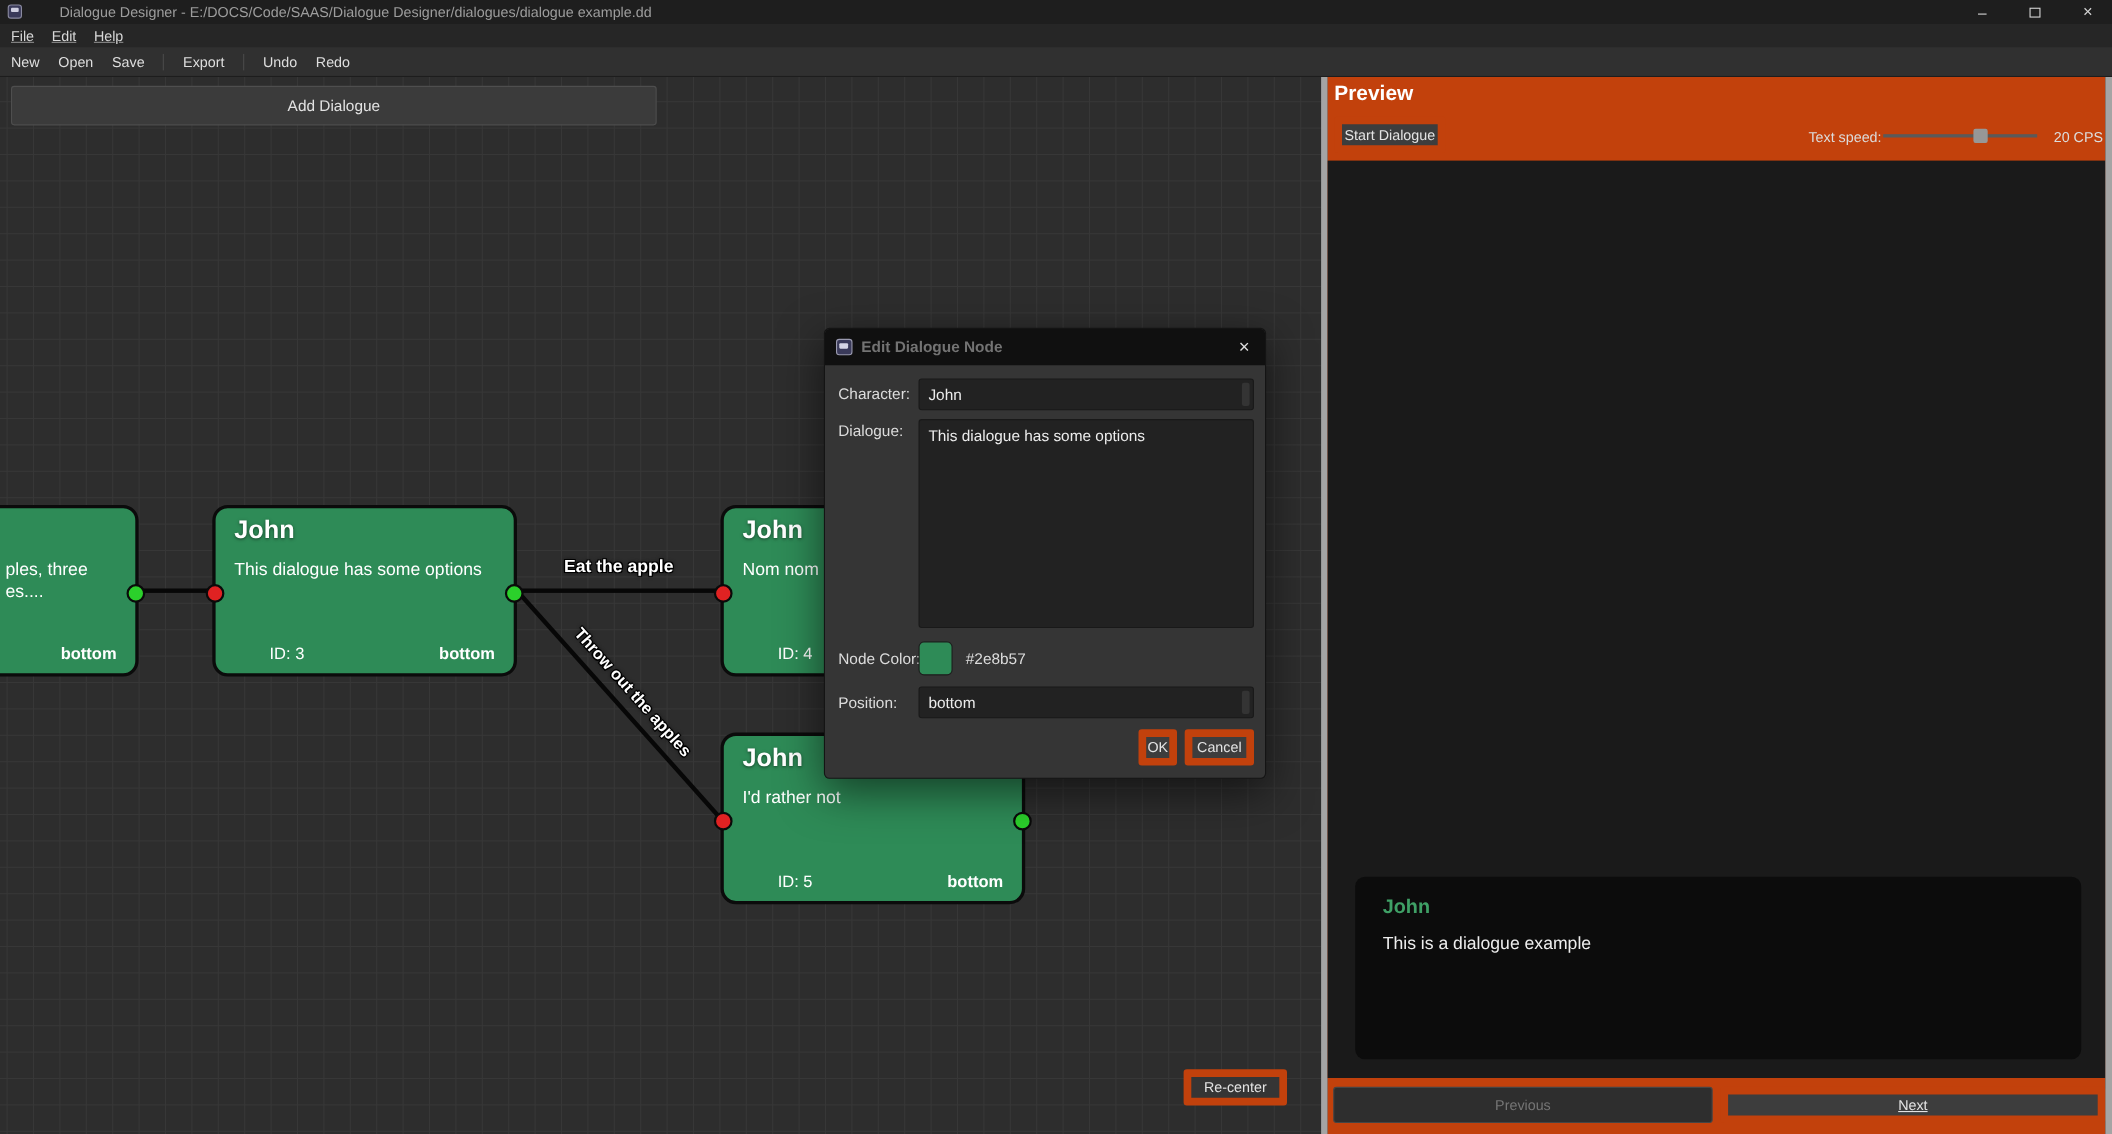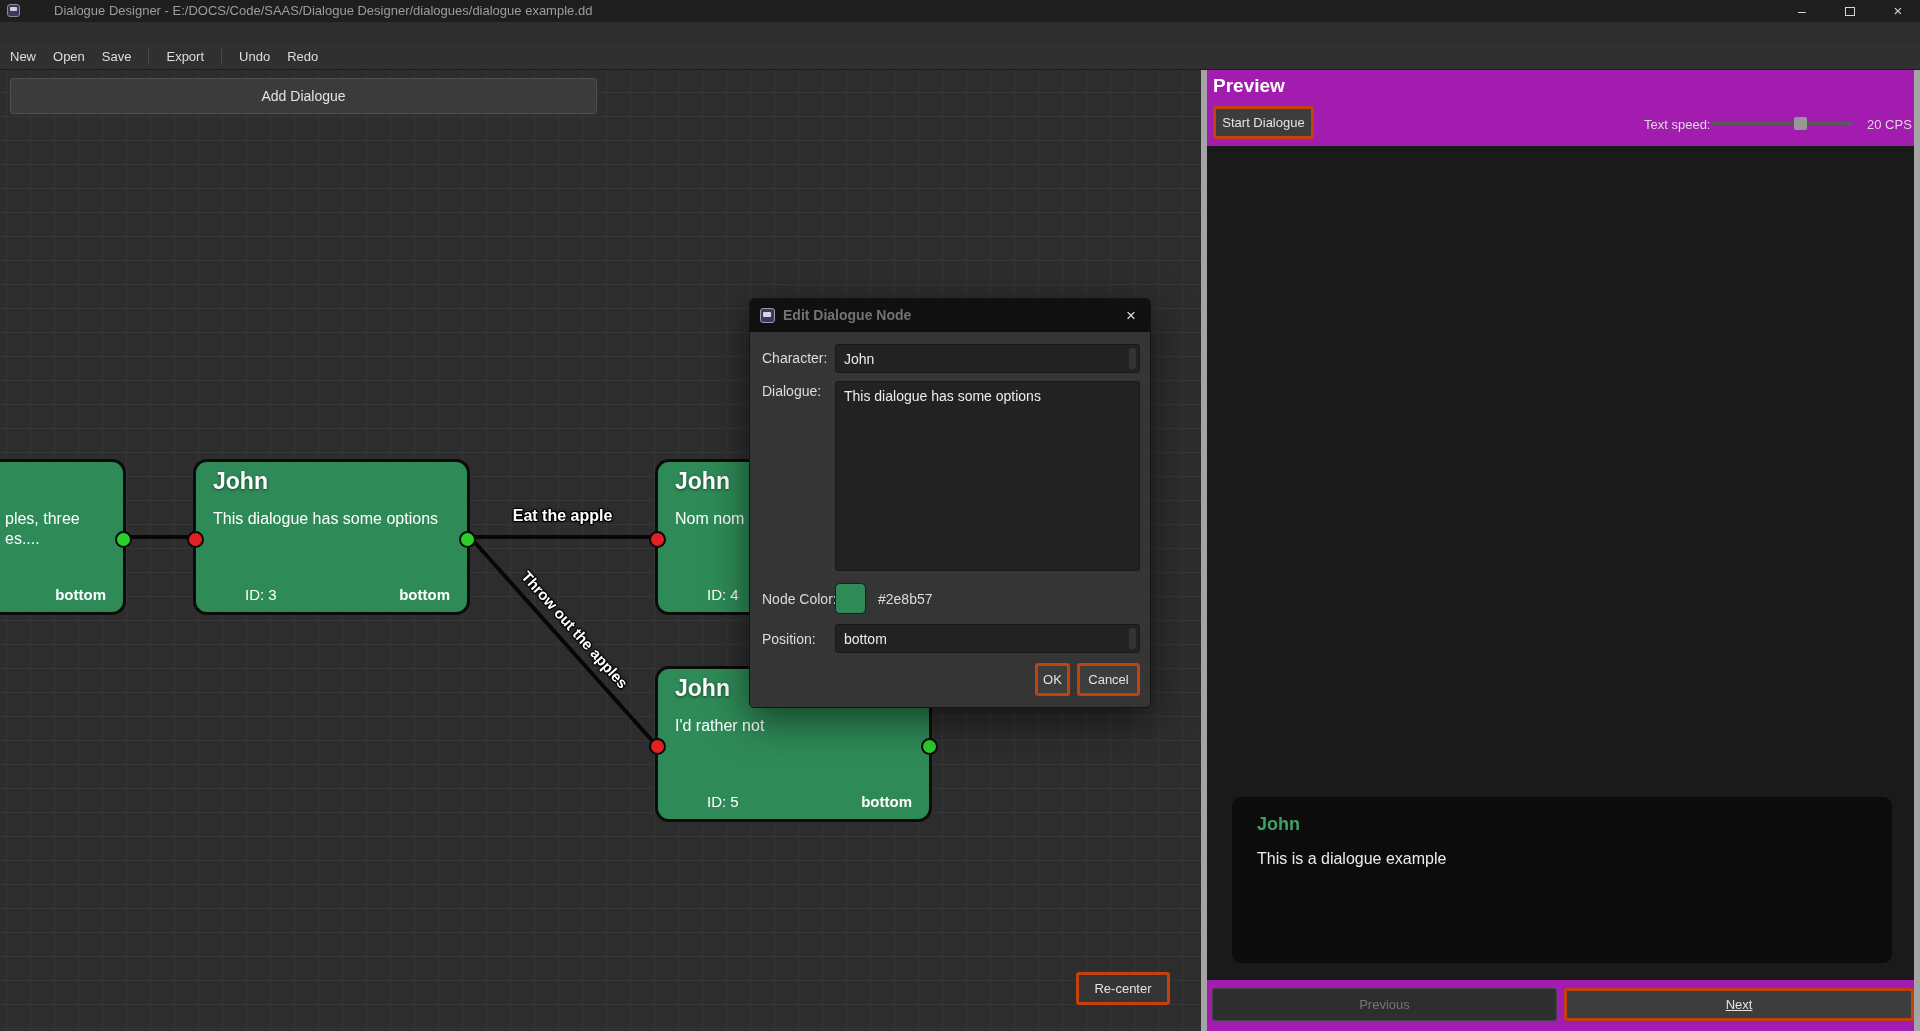--- a/index.html
+++ b/index.html
@@ -63,21 +63,21 @@
   .node-pos { position:absolute; right:17px; bottom:9px; font-size:15px; font-weight:bold; }
   .port { position:absolute; width:17px; height:17px; border-radius:50%; border:2.5px solid #0a0a0a; }
   .port.in  { background:#e02222; left:-9px; top:69px; }
   .port.out { background:#2bd02b; right:-9px; top:69px; }
   #node-partial { left:-151px; top:389px; }
   #node-3 { left:193px; top:389px; }
   #node-4 { left:655px; top:389px; }
   #node-5 { left:655px; top:596px; }
 
   .btn { position:absolute; display:flex; align-items:center; justify-content:center;
-    background:#3d3d3d; border:3px solid #c2410c; border-radius:3px; color:#e3e3e3; font-size:13px; }
+    background:#3d3d3d; border:7px solid #c2410c; border-radius:3px; color:#e3e3e3; font-size:13px; }
   #btn-recenter { left:1076px; top:902px; width:94px; height:33px; background:#353535; z-index:10; }
 
   
   .dialog { position:absolute; left:749px; top:228px; width:402px; height:410px; background:#353535;
     border:1px solid #141414; border-radius:5px; box-shadow:0 12px 40px rgba(0,0,0,.55); z-index:50; }
   .dialog-titlebar { position:absolute; left:0; top:0; width:100%; height:33px; background:#101010; border-radius:4px 4px 0 0; }
   .dialog-icon { position:absolute; left:10px; top:9px; width:15px; height:15px; background:#3a3a5a; border:1px solid #9a9ab0; border-radius:3px; }
   .dialog-icon::after { content:""; position:absolute; left:2px; top:3px; width:8px; height:5px; background:#d5d5e5; border-radius:1px; }
   .dialog-title { position:absolute; left:33px; top:0; line-height:33px; font-size:14px; color:#737373;font-weight:bold; }
   .dialog-close { position:absolute; right:6px; top:0; width:26px; height:33px; text-align:center; line-height:33px; color:#dddddd; font-size:17px; }
@@ -89,21 +89,21 @@
   .input-endcap { position:absolute; left:379px; width:7px; height:21px; background:#343434; border-radius:2px; }
   #cap-character { top:49px; } #cap-position { top:329px; }
   .dlg-textarea { position:absolute; left:85px; top:82px; width:305px; height:190px; background:#222222; border:1px solid #191919; border-radius:3px;
     color:#ececec; font-size:14px; padding:6px 8px; resize:none; font-family:"Liberation Sans", sans-serif; }
   .color-swatch { position:absolute; left:85px; top:284px; width:31px; height:31px; background:#2e8b57; border:1px solid #1d1d1d; border-radius:5px; }
   #val-nodecolor { position:absolute; left:128px; top:292px; font-size:14px; color:#dcdcdc; }
   #btn-ok { left:285px; top:364px; width:35px; height:33px; }
   #btn-cancel { left:327px; top:364px; width:63px; height:33px; }
 
   
-  .preview { position:absolute; left:1207px; top:0; width:707px; height:961px; background:#a21caf; }
+  .preview { position:absolute; left:1207px; top:0; width:707px; height:961px; background:#c2410c; }
   .preview-heading { position:absolute; left:6px; top:5px; font-size:19px; font-weight:bold; color:#ffffff; }
   #btn-start { left:6px; top:36px; width:101px; height:33px; }
   .ts-label { position:absolute; left:437px; top:47px; font-size:13px; color:#dcdcdc; }
   .slider { position:absolute; left:505px; top:41px; width:140px; height:24px; }
   .slider-track { position:absolute; left:0; top:11px; width:140px; height:3px; background:#5a5a5a; }
   .slider-handle { position:absolute; left:82px; top:6px; width:13px; height:13px; background:#979797; border-radius:2px; }
   .ts-value { position:absolute; left:660px; top:47px; font-size:13px; color:#dcdcdc; white-space:nowrap; }
   .viewport { position:absolute; left:0; top:76px; width:707px; height:834px; background:#1a1a1a; }
   .dlg-box { position:absolute; left:25px; top:651px; width:660px; height:166px; background:#0c0c0c; border-radius:9px; }
   .speaker { position:absolute; left:25px; top:17px; font-size:18px; font-weight:bold; color:#3fa066; }
@@ -117,20 +117,25 @@
 <div id="app">
 
   <div class="titlebar">
     <div class="app-icon"></div>
     <div class="win-title">Dialogue Designer - E:/DOCS/Code/SAAS/Dialogue Designer/dialogues/dialogue example.dd</div>
     <div class="win-btn" id="btn-min">–</div>
     <div class="win-btn" id="btn-max"><span class="max-glyph"></span></div>
     <div class="win-btn" id="btn-close">×</div>
   </div>
 
+  <div class="menubar">
+    <div class="menu-item">File</div>
+    <div class="menu-item">Edit</div>
+    <div class="menu-item">Help</div>
+  </div>
 
   <div class="toolbar">
     <div class="tool-item">New</div>
     <div class="tool-item">Open</div>
     <div class="tool-item">Save</div>
     <div class="tool-sep"></div>
     <div class="tool-item">Export</div>
     <div class="tool-sep"></div>
     <div class="tool-item">Undo</div>
     <div class="tool-item">Redo</div>

